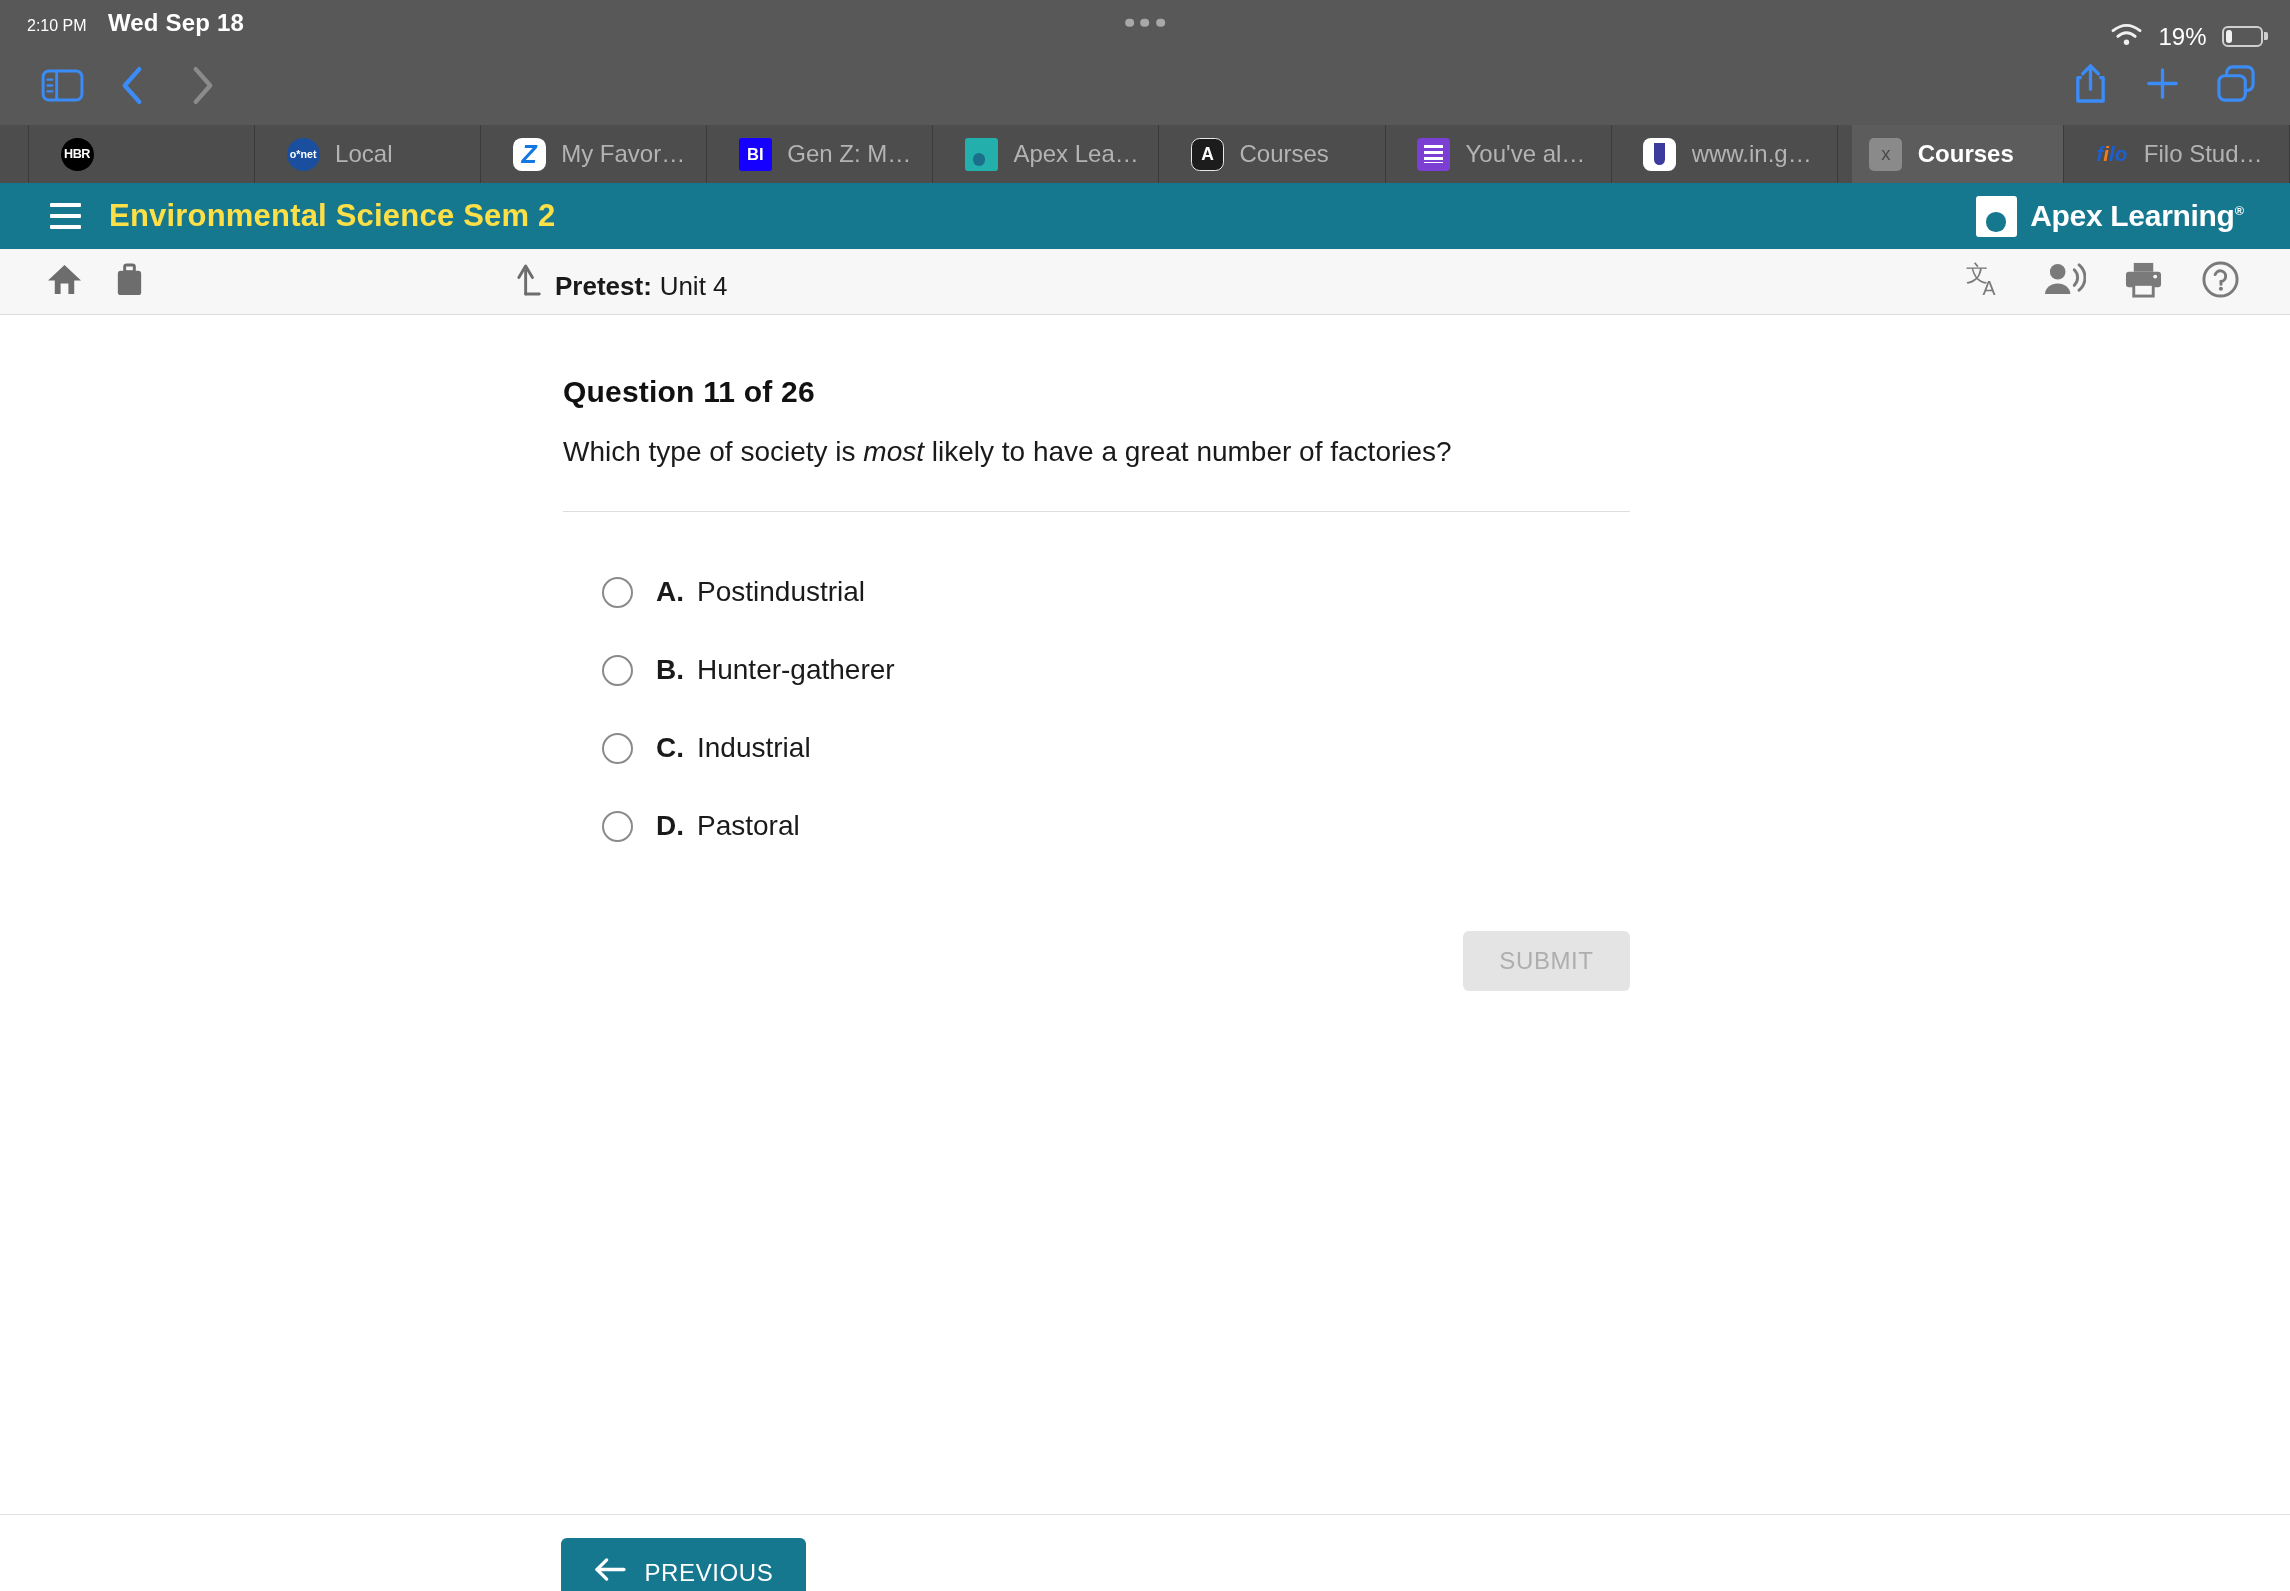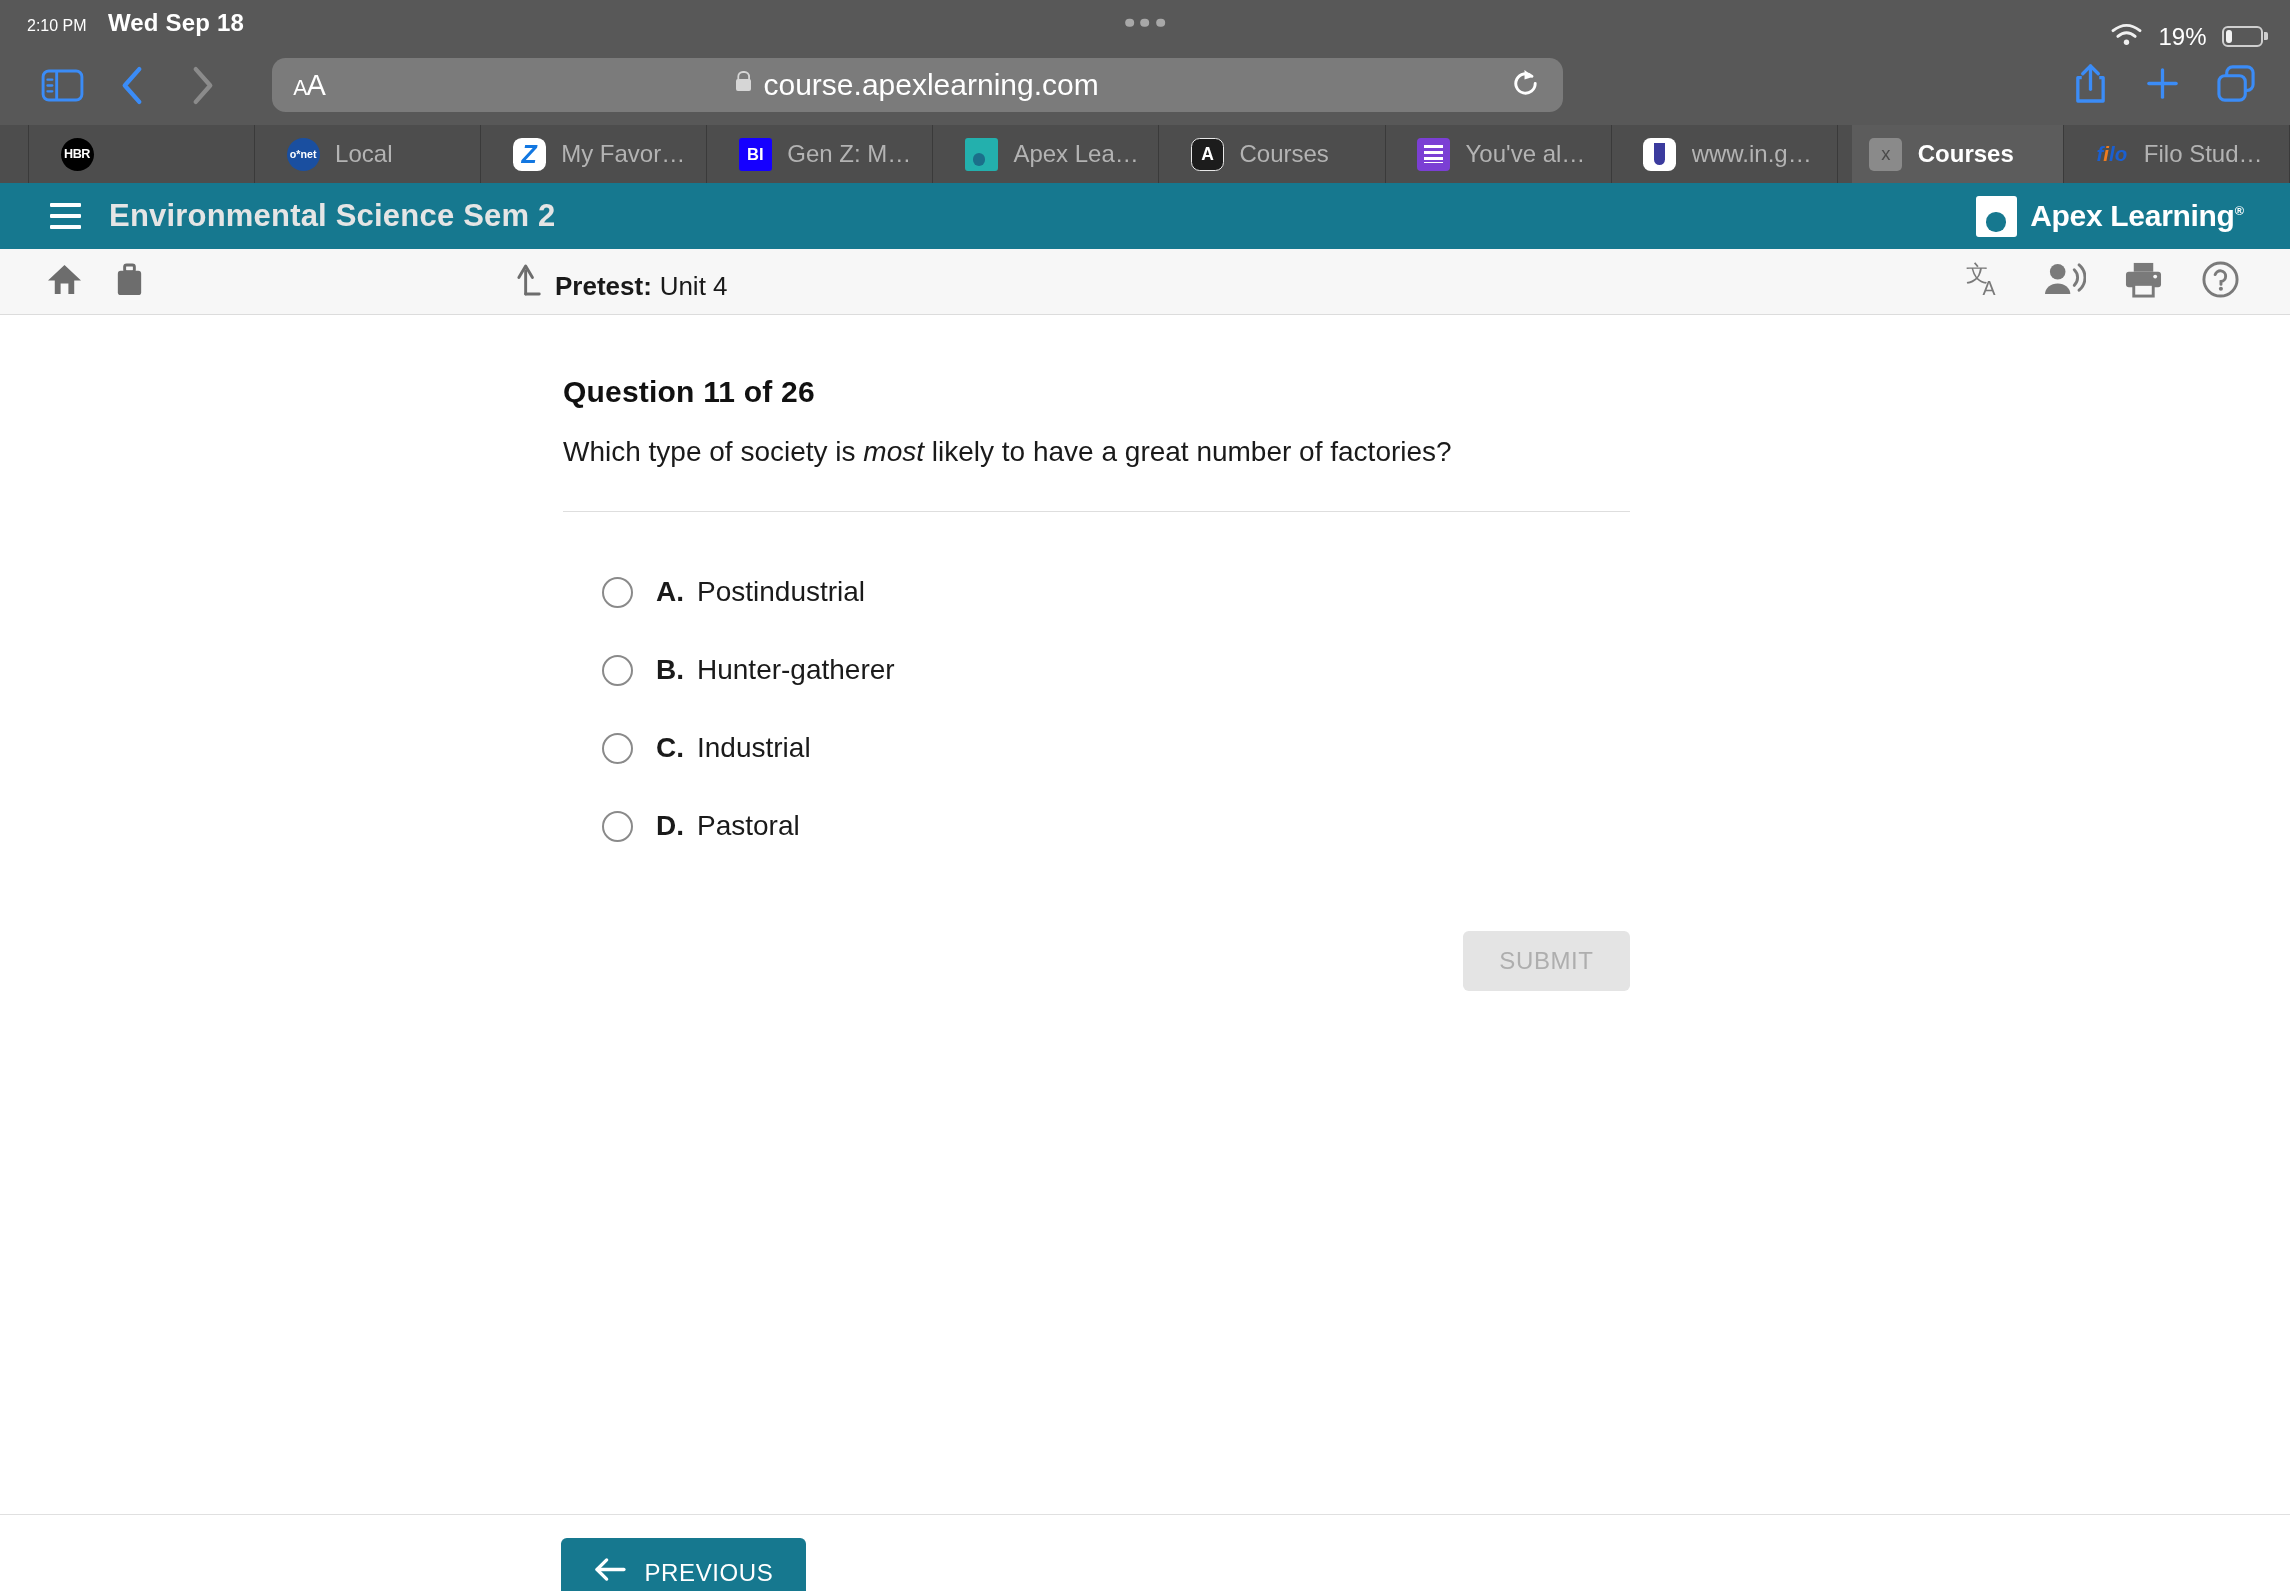--- a/index.html
+++ b/index.html
@@ -136,21 +136,21 @@
     background: #16788f;
     display: flex; align-items: center;
     padding: 0 27px;
   }
   .hamburger { width: 43px; display:flex; flex-direction:column; gap:6.8px; padding-left: 23px; }
   .hamburger i { height: 3.9px; background:#fff; border-radius:1px; display:block; }
   .hamburger i:nth-child(1){ width: 31px; }
   .hamburger i:nth-child(2){ width: 31px; }
   .hamburger i:nth-child(3){ width: 31px; }
   .course-title {
-    color:#e5e5e5; font-size: 31px; font-weight: 700; margin-left: 39px; letter-spacing: 0.2px;
+    color:#fde047; font-size: 31px; font-weight: 700; margin-left: 39px; letter-spacing: 0.2px;
   }
   .apex-logo { margin-left:auto; display:flex; align-items:center; gap: 13.6px; padding-right: 19.4px; }
   .apex-mark {
     width: 41px; height: 41px; background:#ffffff; border-radius: 2.9px; position: relative; overflow:hidden;
   }
   .apex-mark::after {
     content:""; position:absolute; left:10.7px; bottom:4.9px; width:19.4px; height:19.4px;
     background:#16788f; border-radius:50%;
   }
   .apex-word { color:#fff; font-size: 30px; font-weight: 600; letter-spacing: -0.3px; }
@@ -269,33 +269,20 @@
     <svg width="29" height="43" viewBox="0 0 30 44">
         <polyline points="22,5 7,22 22,39" fill="none" stroke="#3b8cf7" stroke-width="4.5" stroke-linecap="round" stroke-linejoin="round"></polyline>
       </svg>
   </span>
   <span class="nav-btn">
     <svg width="29" height="43" viewBox="0 0 30 44">
         <polyline points="8,5 23,22 8,39" fill="none" stroke="#8b8b8b" stroke-width="4.5" stroke-linecap="round" stroke-linejoin="round"></polyline>
       </svg>
   </span>
 
-  <div class="urlbar">
-    <span class="aa"><span class="small">A</span>A</span>
-    <div class="url-center">
-      <span class="lock"></span>
-      <span class="url-text">course.apexlearning.com</span>
-    </div>
-    <span class="reload">
-      <svg width="33" height="33" viewBox="0 0 34 34">
-          <path d="M27 17a10 10 0 1 1-3.4-7.5" fill="none" stroke="#ffffff" stroke-width="3" stroke-linecap="round"></path>
-          <polyline points="16,3 25,10 16,13" fill="#ffffff"></polyline>
-        </svg>
-    </span>
-  </div>
 
   <div class="browser-right">
     <span>
       <svg width="37" height="43" viewBox="0 0 38 44">
           <path d="M10 16H6v24h26V16h-4" fill="none" stroke="#3b8cf7" stroke-width="3.4" stroke-linejoin="round"></path>
           <line x1="19" y1="4" x2="19" y2="28" stroke="#3b8cf7" stroke-width="3.4" stroke-linecap="round"></line>
           <polyline points="11,12 19,4 27,12" fill="none" stroke="#3b8cf7" stroke-width="3.4" stroke-linecap="round" stroke-linejoin="round"></polyline>
         </svg>
     </span>
     <span>

